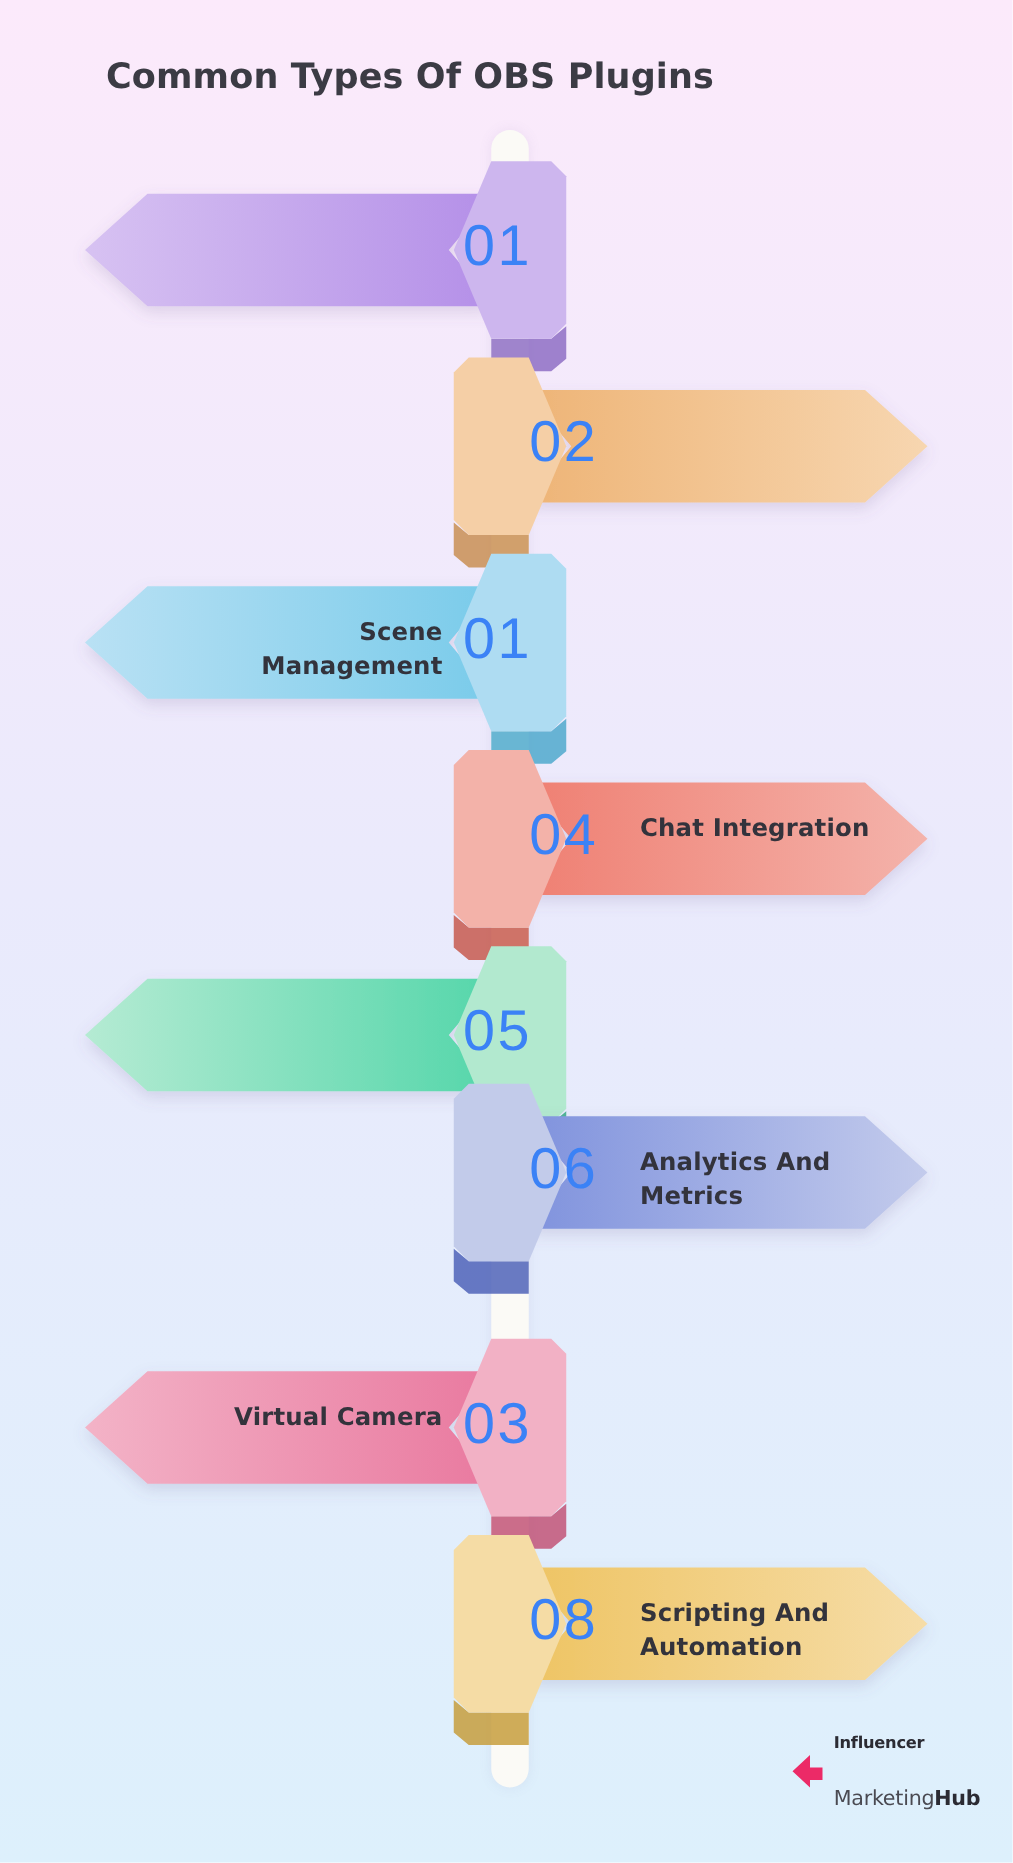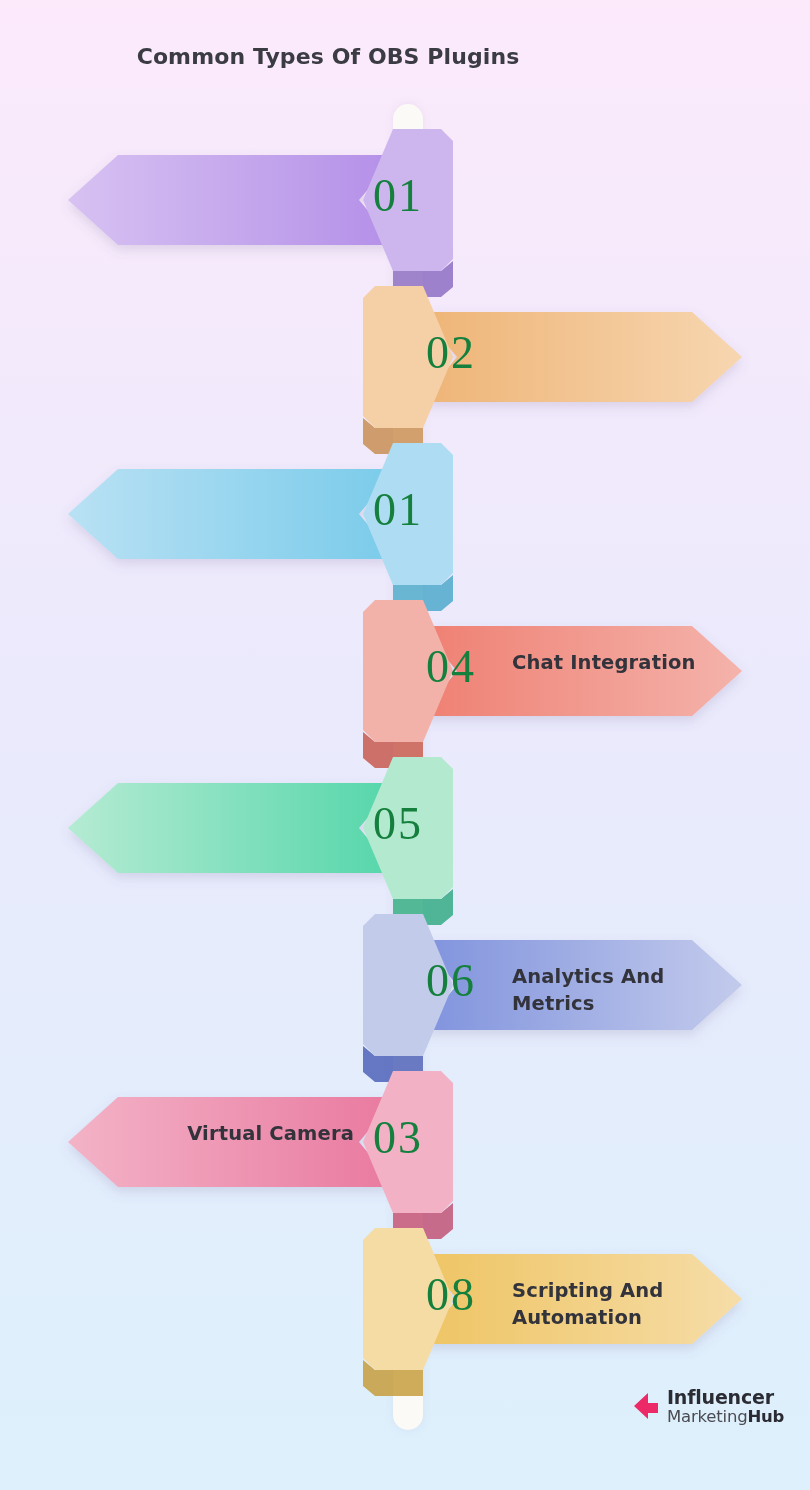--- a/index.html
+++ b/index.html
@@ -25,21 +25,21 @@
     overflow: hidden;
   }
 
   
   .title {
     position: absolute;
     top: 44px;
     left: 0;
     width: 656px;
     text-align: center;
-    font-size: 22px;
+    font-size: 28px;
     font-weight: bold;
     letter-spacing: 0.1px;
     color: #3b3b44;
     font-family: "DejaVu Sans", "Liberation Sans", sans-serif;
   }
 
   
   .spine {
     position: absolute;
     left: 393px;
@@ -97,23 +97,23 @@
     top: 58px;
     text-align: left;
     width: 290px;
   }
 
   .step .num {
     position: absolute;
     top: 48px;
     font-size: 46px;
     font-weight: 400;
-    color: #15803d;
+    color: #3b82f6;
     letter-spacing: 2px;
-    font-family: Liberation Serif, serif;
+    font-family: Liberation Sans, sans-serif;
   }
 
   .step.left .num  { left: 363px; width: 70px; text-align: center; }
   .step.right .num { left: 400px; width: 70px; text-align: center; margin-left: 16px; }
 
   
   .logo {
     position: absolute;
     left: 632px;
     top: 1388px;
@@ -122,29 +122,30 @@
     gap: 5px;
     z-index: 5;
   }
   .logo-mark { flex: 0 0 auto; }
   .logo-text {
     display: flex;
     flex-direction: column;
     line-height: 1.04;
   }
   .logo-line1 {
-    font-size: 19px;
+    font-size: 13px;
     font-weight: bold;
     color: #2b2b33;
     letter-spacing: -0.2px;
   }
   .logo-line2 {
     font-size: 16.5px;
     color: #4a4a52;
     letter-spacing: -0.2px;
+    margin-top: 28px;
   }
   .logo-line2 b { font-weight: bold; color: #2b2b33; }
 </style>
 </head>
 <body style="background: linear-gradient(rgb(252, 234, 251) 0%, rgb(234, 234, 252) 48%, rgb(221, 240, 252) 100%);">
 
 <div class="title">Common Types Of OBS Plugins</div>
 
 <div class="spine" style="background: rgb(251, 250, 246);"></div>
 
@@ -204,20 +205,22 @@
           </linearGradient>
           <filter id="sh2" x="-20%" y="-20%" width="150%" height="160%">
             <feDropShadow dx="0" dy="5" stdDeviation="6" flood-color="#6b5f8f" flood-opacity="0.18"></feDropShadow>
           </filter>
         </defs>
         <path d="M393,150 L441,150 L453,140 L453,166 L441,176 L393,176 Z" fill="#4fa9cc" opacity="0.85"></path>
         <path d="M397,34 L118,34 L68,79 L118,124 L397,124 L359,79 Z" fill="url(#g2)" filter="url(#sh2)" stroke="none"></path>
         <polygon points="363,79 393,8 441,8 453,20 453,138 441,150 393,150" fill="url(#b2)"></polygon>
       </svg>
       <div class="num">01</div>
+      <div class="label">Scene
+Management</div>
     </div>
     <div class="step right" style="top: 592px;">
       <svg width="810" height="186" viewBox="0 0 810 186">
         <defs>
           <linearGradient id="g3" x1="1" y1="0" x2="0" y2="0">
             <stop offset="0%" stop-color="#f4b3ab"></stop>
             <stop offset="100%" stop-color="#ef7f72"></stop>
           </linearGradient>
           <linearGradient id="b3" x1="0" y1="0" x2="0" y2="1">
             <stop offset="0%" stop-color="#f3b2a9"></stop>
@@ -248,21 +251,21 @@
           <filter id="sh4" x="-20%" y="-20%" width="150%" height="160%">
             <feDropShadow dx="0" dy="5" stdDeviation="6" flood-color="#6b5f8f" flood-opacity="0.18"></feDropShadow>
           </filter>
         </defs>
         <path d="M393,150 L441,150 L453,140 L453,166 L441,176 L393,176 Z" fill="#35ac85" opacity="0.85"></path>
         <path d="M397,34 L118,34 L68,79 L118,124 L397,124 L359,79 Z" fill="url(#g4)" filter="url(#sh4)" stroke="none"></path>
         <polygon points="363,79 393,8 441,8 453,20 453,138 441,150 393,150" fill="url(#b4)"></polygon>
       </svg>
       <div class="num">05</div>
     </div>
-    <div class="step right" style="top: 906px;">
+    <div class="step right" style="top: 859px;">
       <svg width="810" height="186" viewBox="0 0 810 186">
         <defs>
           <linearGradient id="g5" x1="1" y1="0" x2="0" y2="0">
             <stop offset="0%" stop-color="#c3cbec"></stop>
             <stop offset="100%" stop-color="#7f92dd"></stop>
           </linearGradient>
           <linearGradient id="b5" x1="0" y1="0" x2="0" y2="1">
             <stop offset="0%" stop-color="#c2cbea"></stop>
             <stop offset="100%" stop-color="#c2cbea"></stop>
           </linearGradient>

